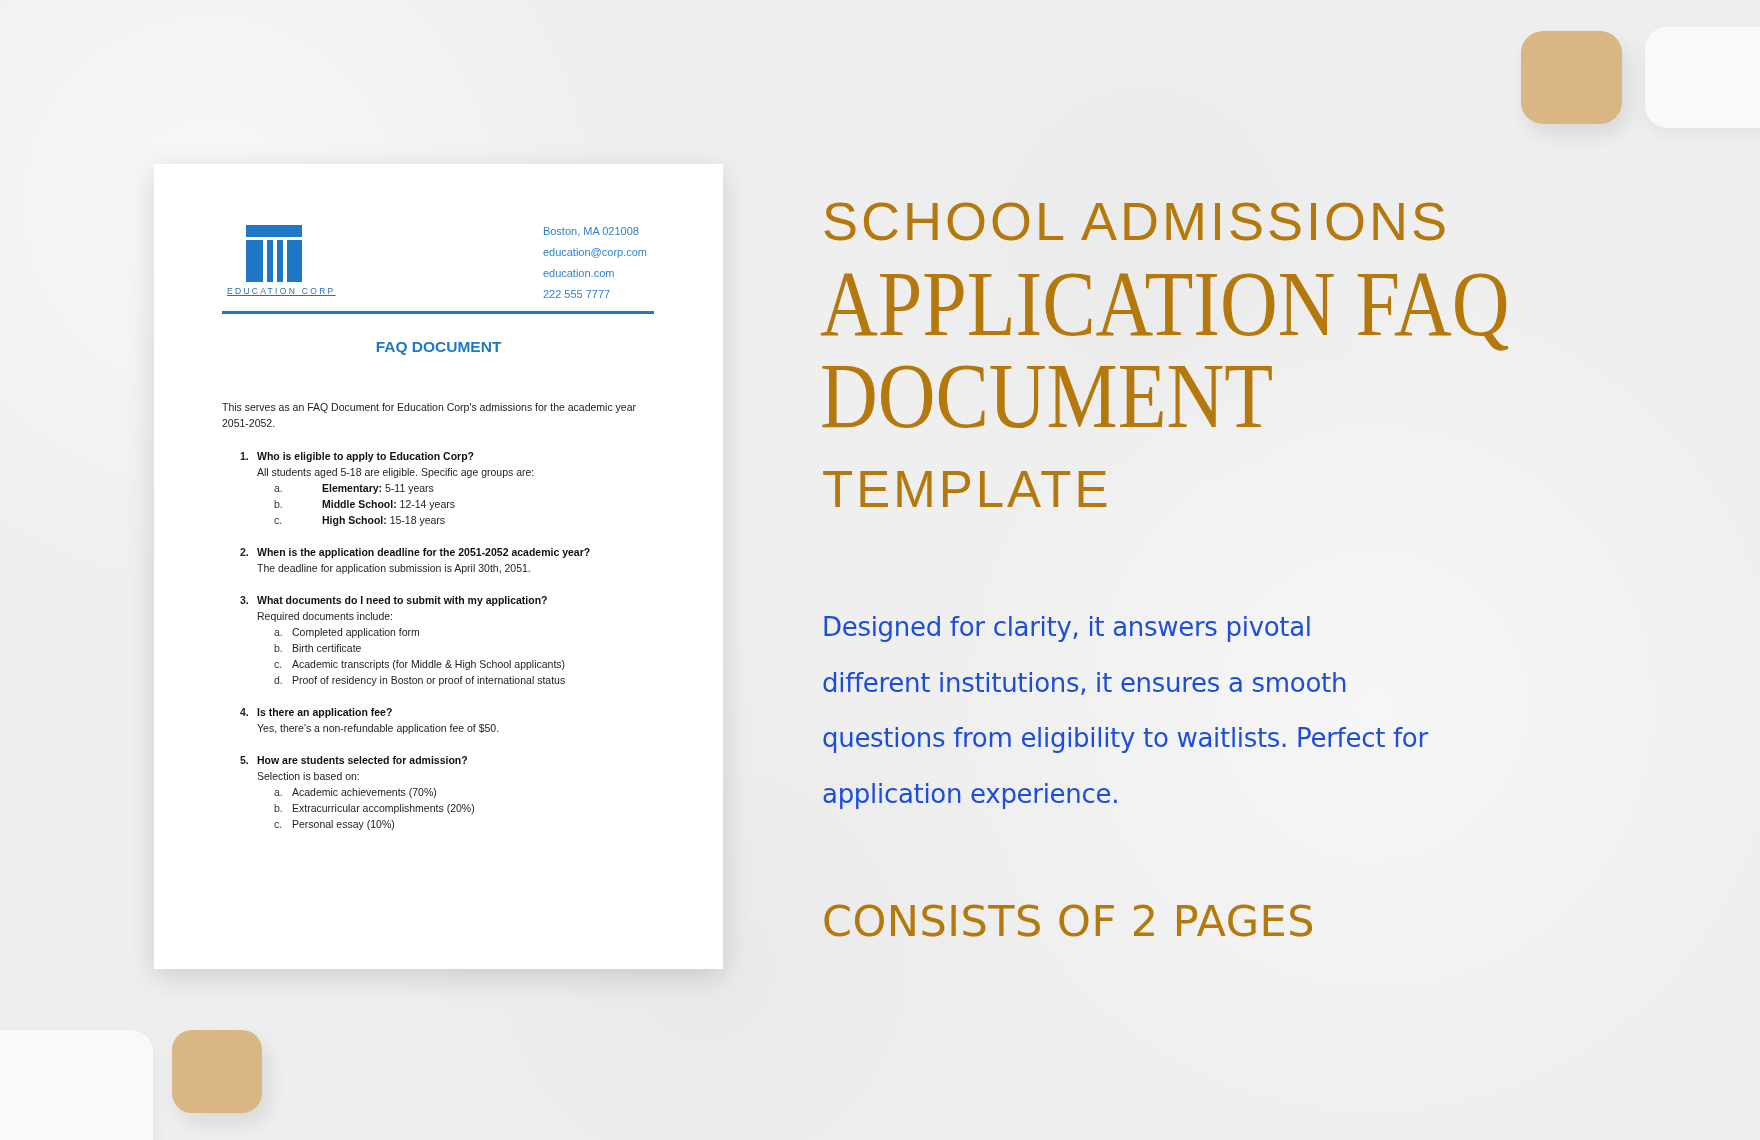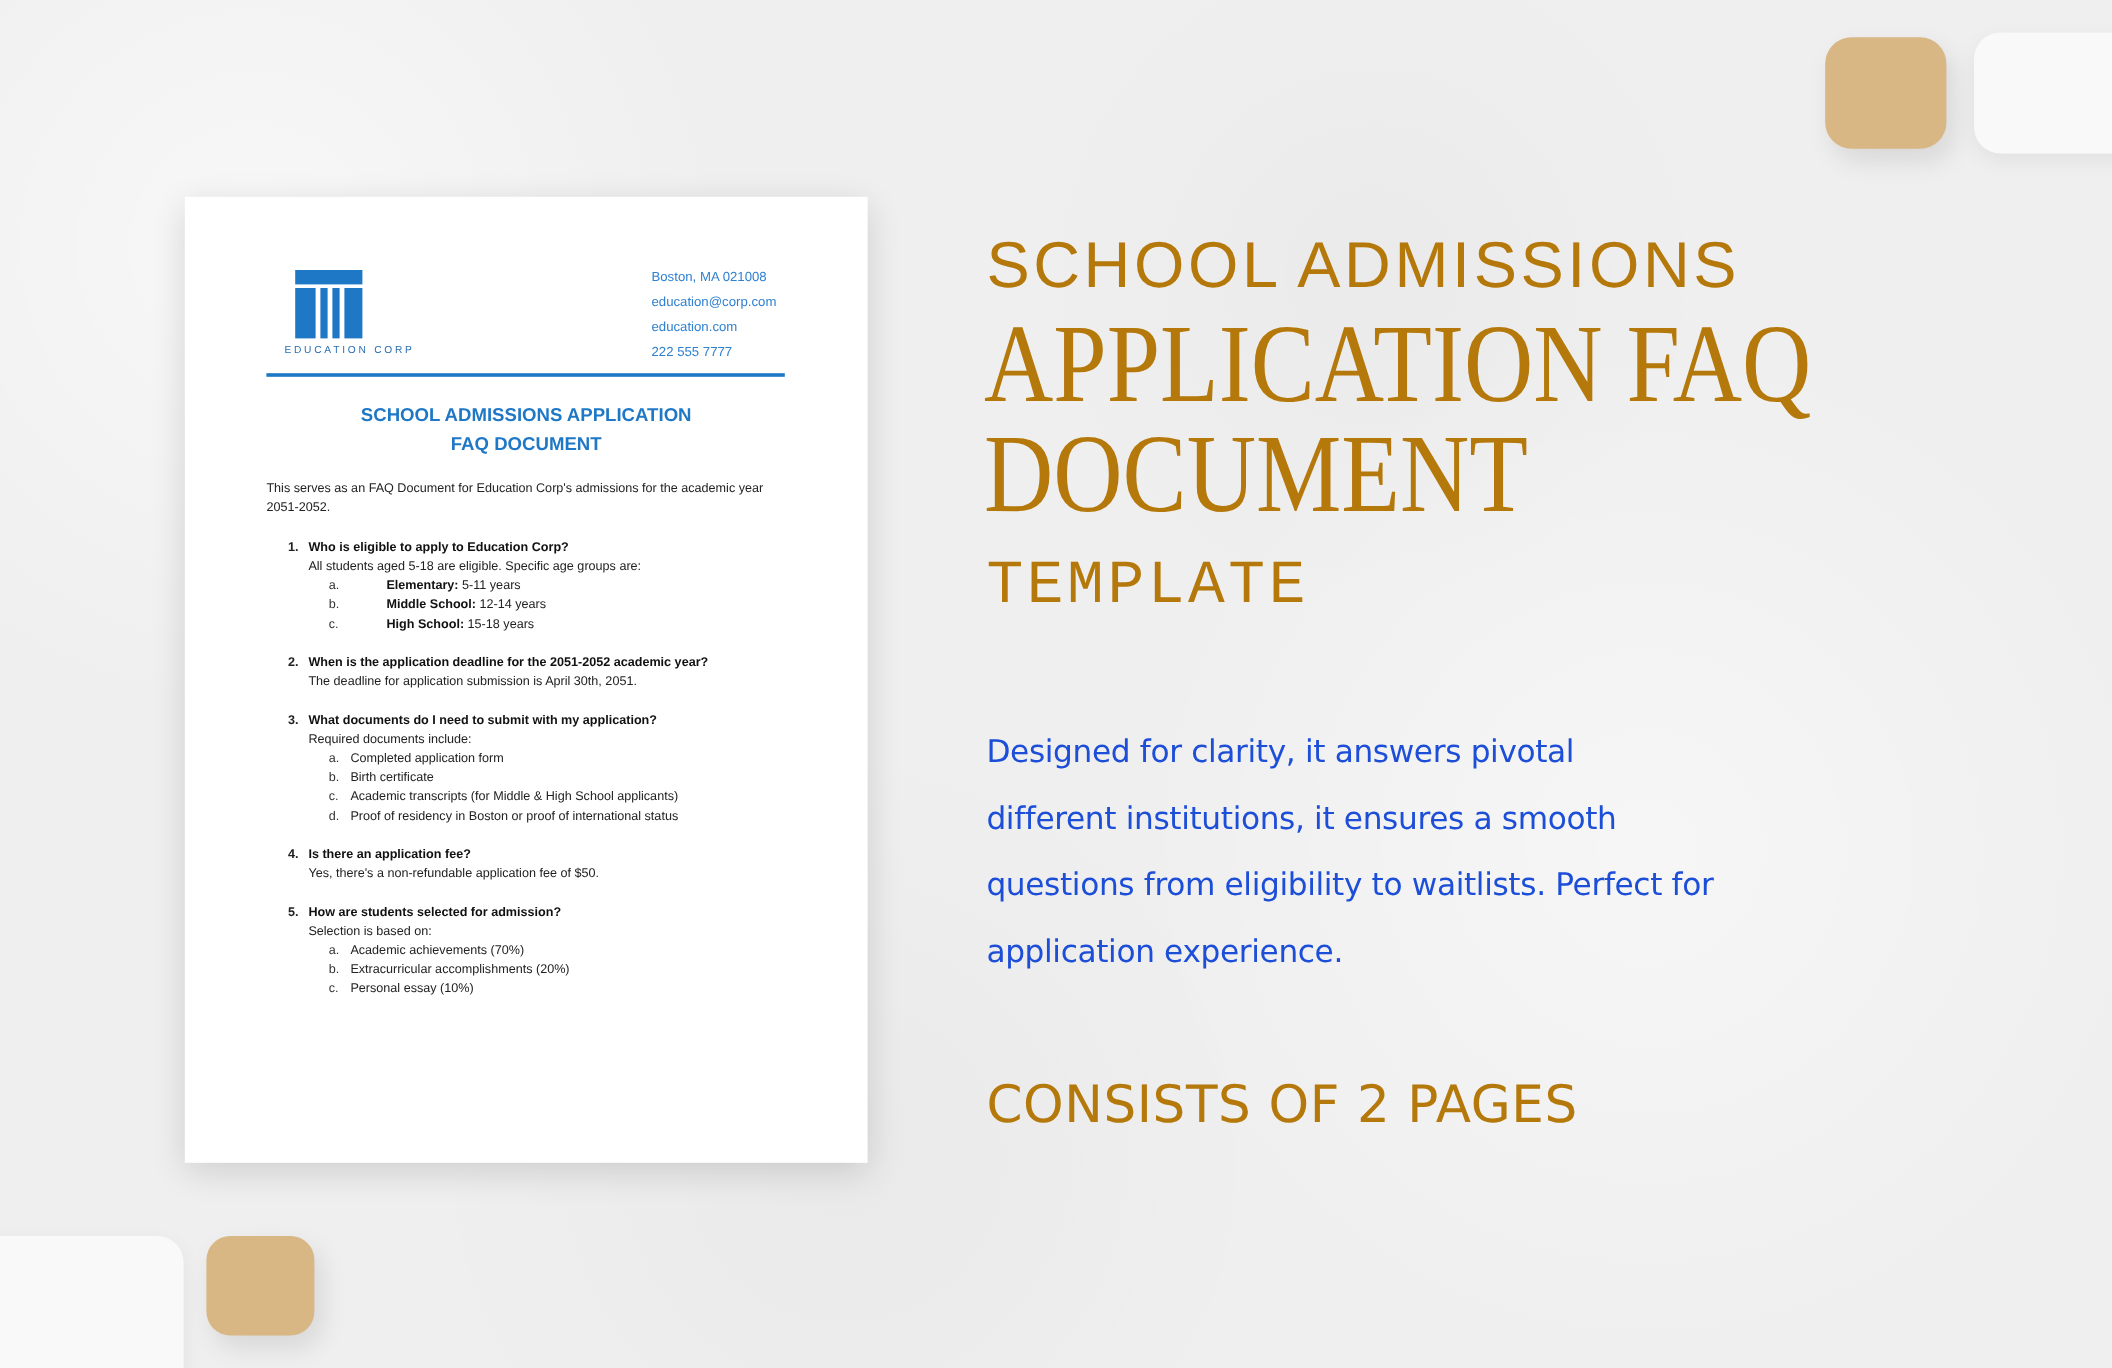--- a/index.html
+++ b/index.html
@@ -28,22 +28,22 @@
 
     
     .doc-page {
       left: 154px; top: 164px; width: 569px; height: 805px;
       background: #ffffff;
       box-shadow: 0 8px 28px rgba(0,0,0,0.14);
     }
     .logo { left: 68px; top: 57px; width: 110px; height: 76px; }
     .logo-bar { position: absolute; background: #1f78c6; }
     .logo-text {
-      position: absolute; left: 15px; top: 65px; width: 110px;
-      font-size: 8.5px; letter-spacing: 2.3px; color: #2b6fb3; white-space: nowrap;
+      position: absolute; left: 5px; top: 65px; width: 110px;
+      font-size: 8.5px; letter-spacing: 2.3px; color: #2b6fb3; white-space: nowrap; text-decoration: underline;
     }
     .contact {
       right: 76px; top: 57px; 
       color: #2f80cf; font-size: 11px; line-height: 21px;
     }
     .rule {
       left: 68px; top: 147px; width: 432px; height: 3px; background: #1f78c6;
     }
     .doc-title {
       left: 0; width: 569px; top: 171px; text-align: center;
@@ -73,21 +73,21 @@
     }
     .title-big {
       left: 820px; top: 258px;
       font-family: "Liberation Serif", serif;
       font-size: 93px; line-height: 92px;
       transform: scaleX(0.86); transform-origin: left top;
       white-space: nowrap;
     }
     .title-template {
       left: 822px; top: 462px;
-      font-family: Liberation Mono, monospace;
+      font-family: Liberation Sans, sans-serif;
       font-size: 51px; letter-spacing: 3px; line-height: 56px; text-align: right;
     }
     .description {
       left: 822px; top: 600px; width: 700px;
       font-family: "DejaVu Sans", sans-serif;
       font-size: 26px; line-height: 55.5px; color: #1d4ed8;
       letter-spacing: -0.3px;
     }
     .pages-note {
       left: 822px; top: 898px;
@@ -117,21 +117,20 @@
   <div class="abs contact">
     <div>Boston, MA 021008</div>
     <div>education@corp.com</div>
     <div>education.com</div>
     <div>222 555 7777</div>
   </div>
 
   <div class="abs rule"></div>
 
   <div class="abs doc-title">
-    <div>SCHOOL ADMISSIONS APPLICATION</div>
     <div>FAQ DOCUMENT</div>
   </div>
 
   <div class="abs intro">This serves as an FAQ Document for Education Corp's admissions for the academic year 2051-2052.</div>
 
   <div class="abs faq">
 
     <div class="faq-item">
       <span class="faq-num">1.</span>
       <div class="faq-q">Who is eligible to apply to Education Corp?</div>

